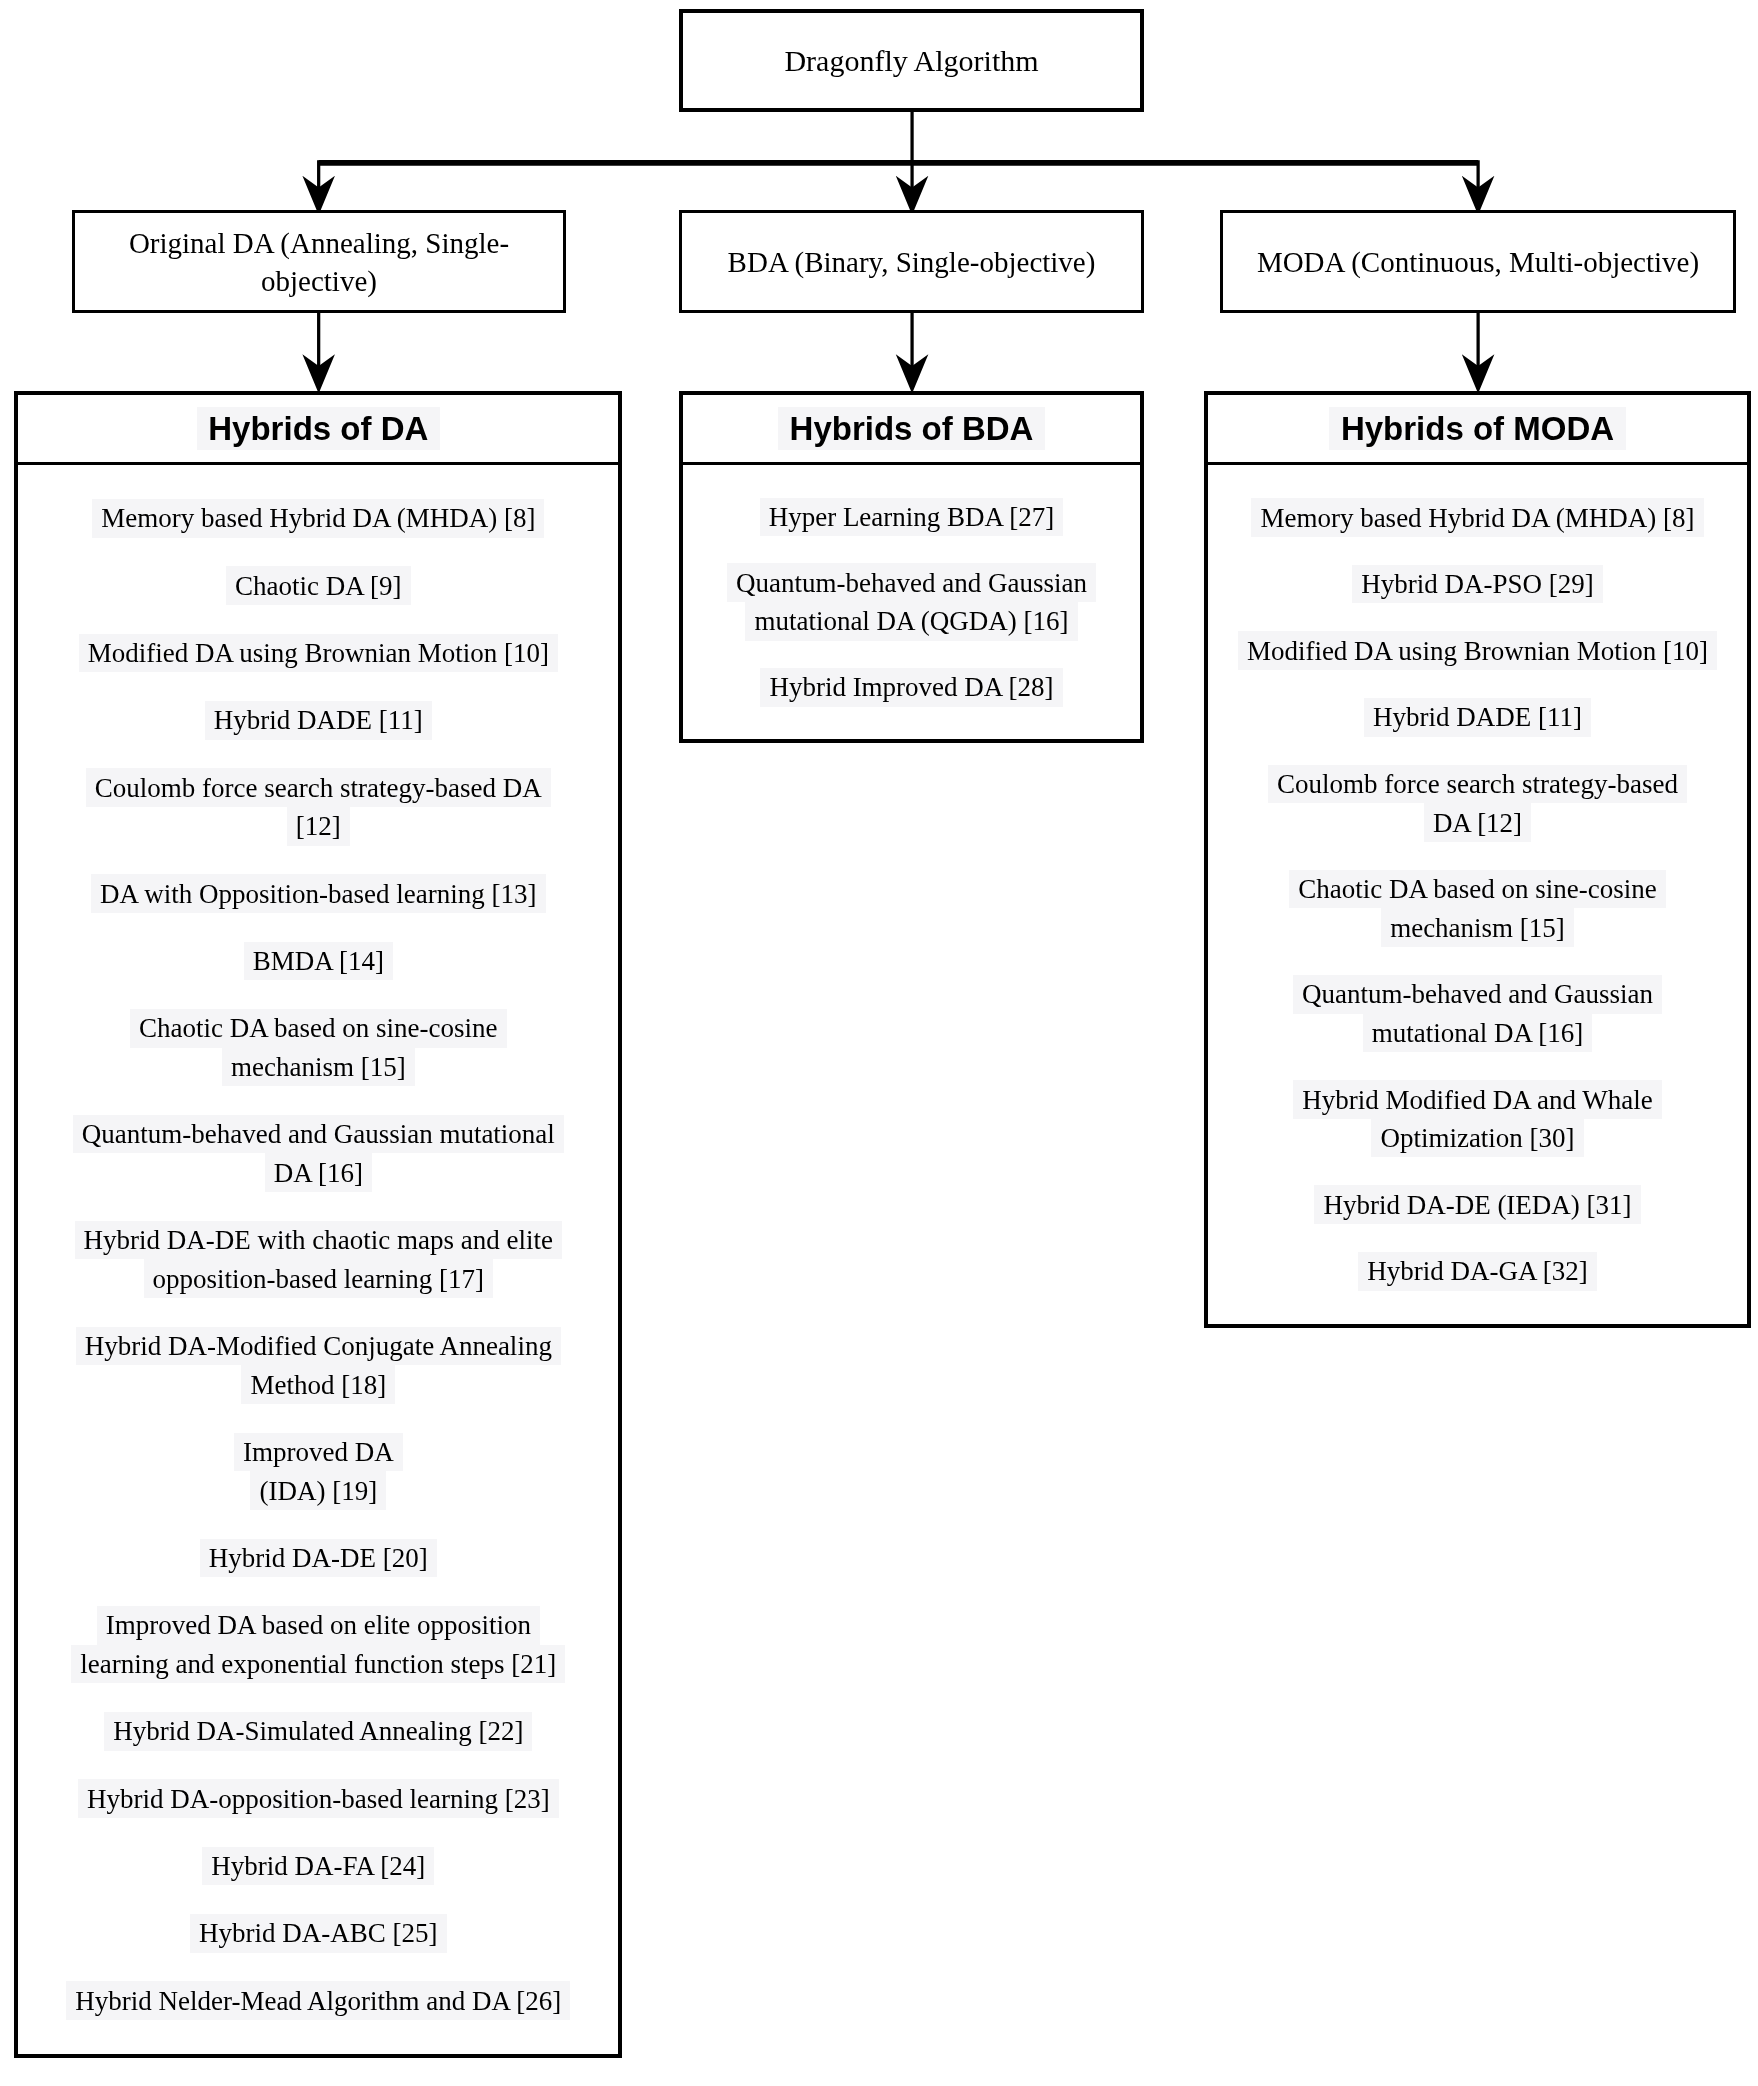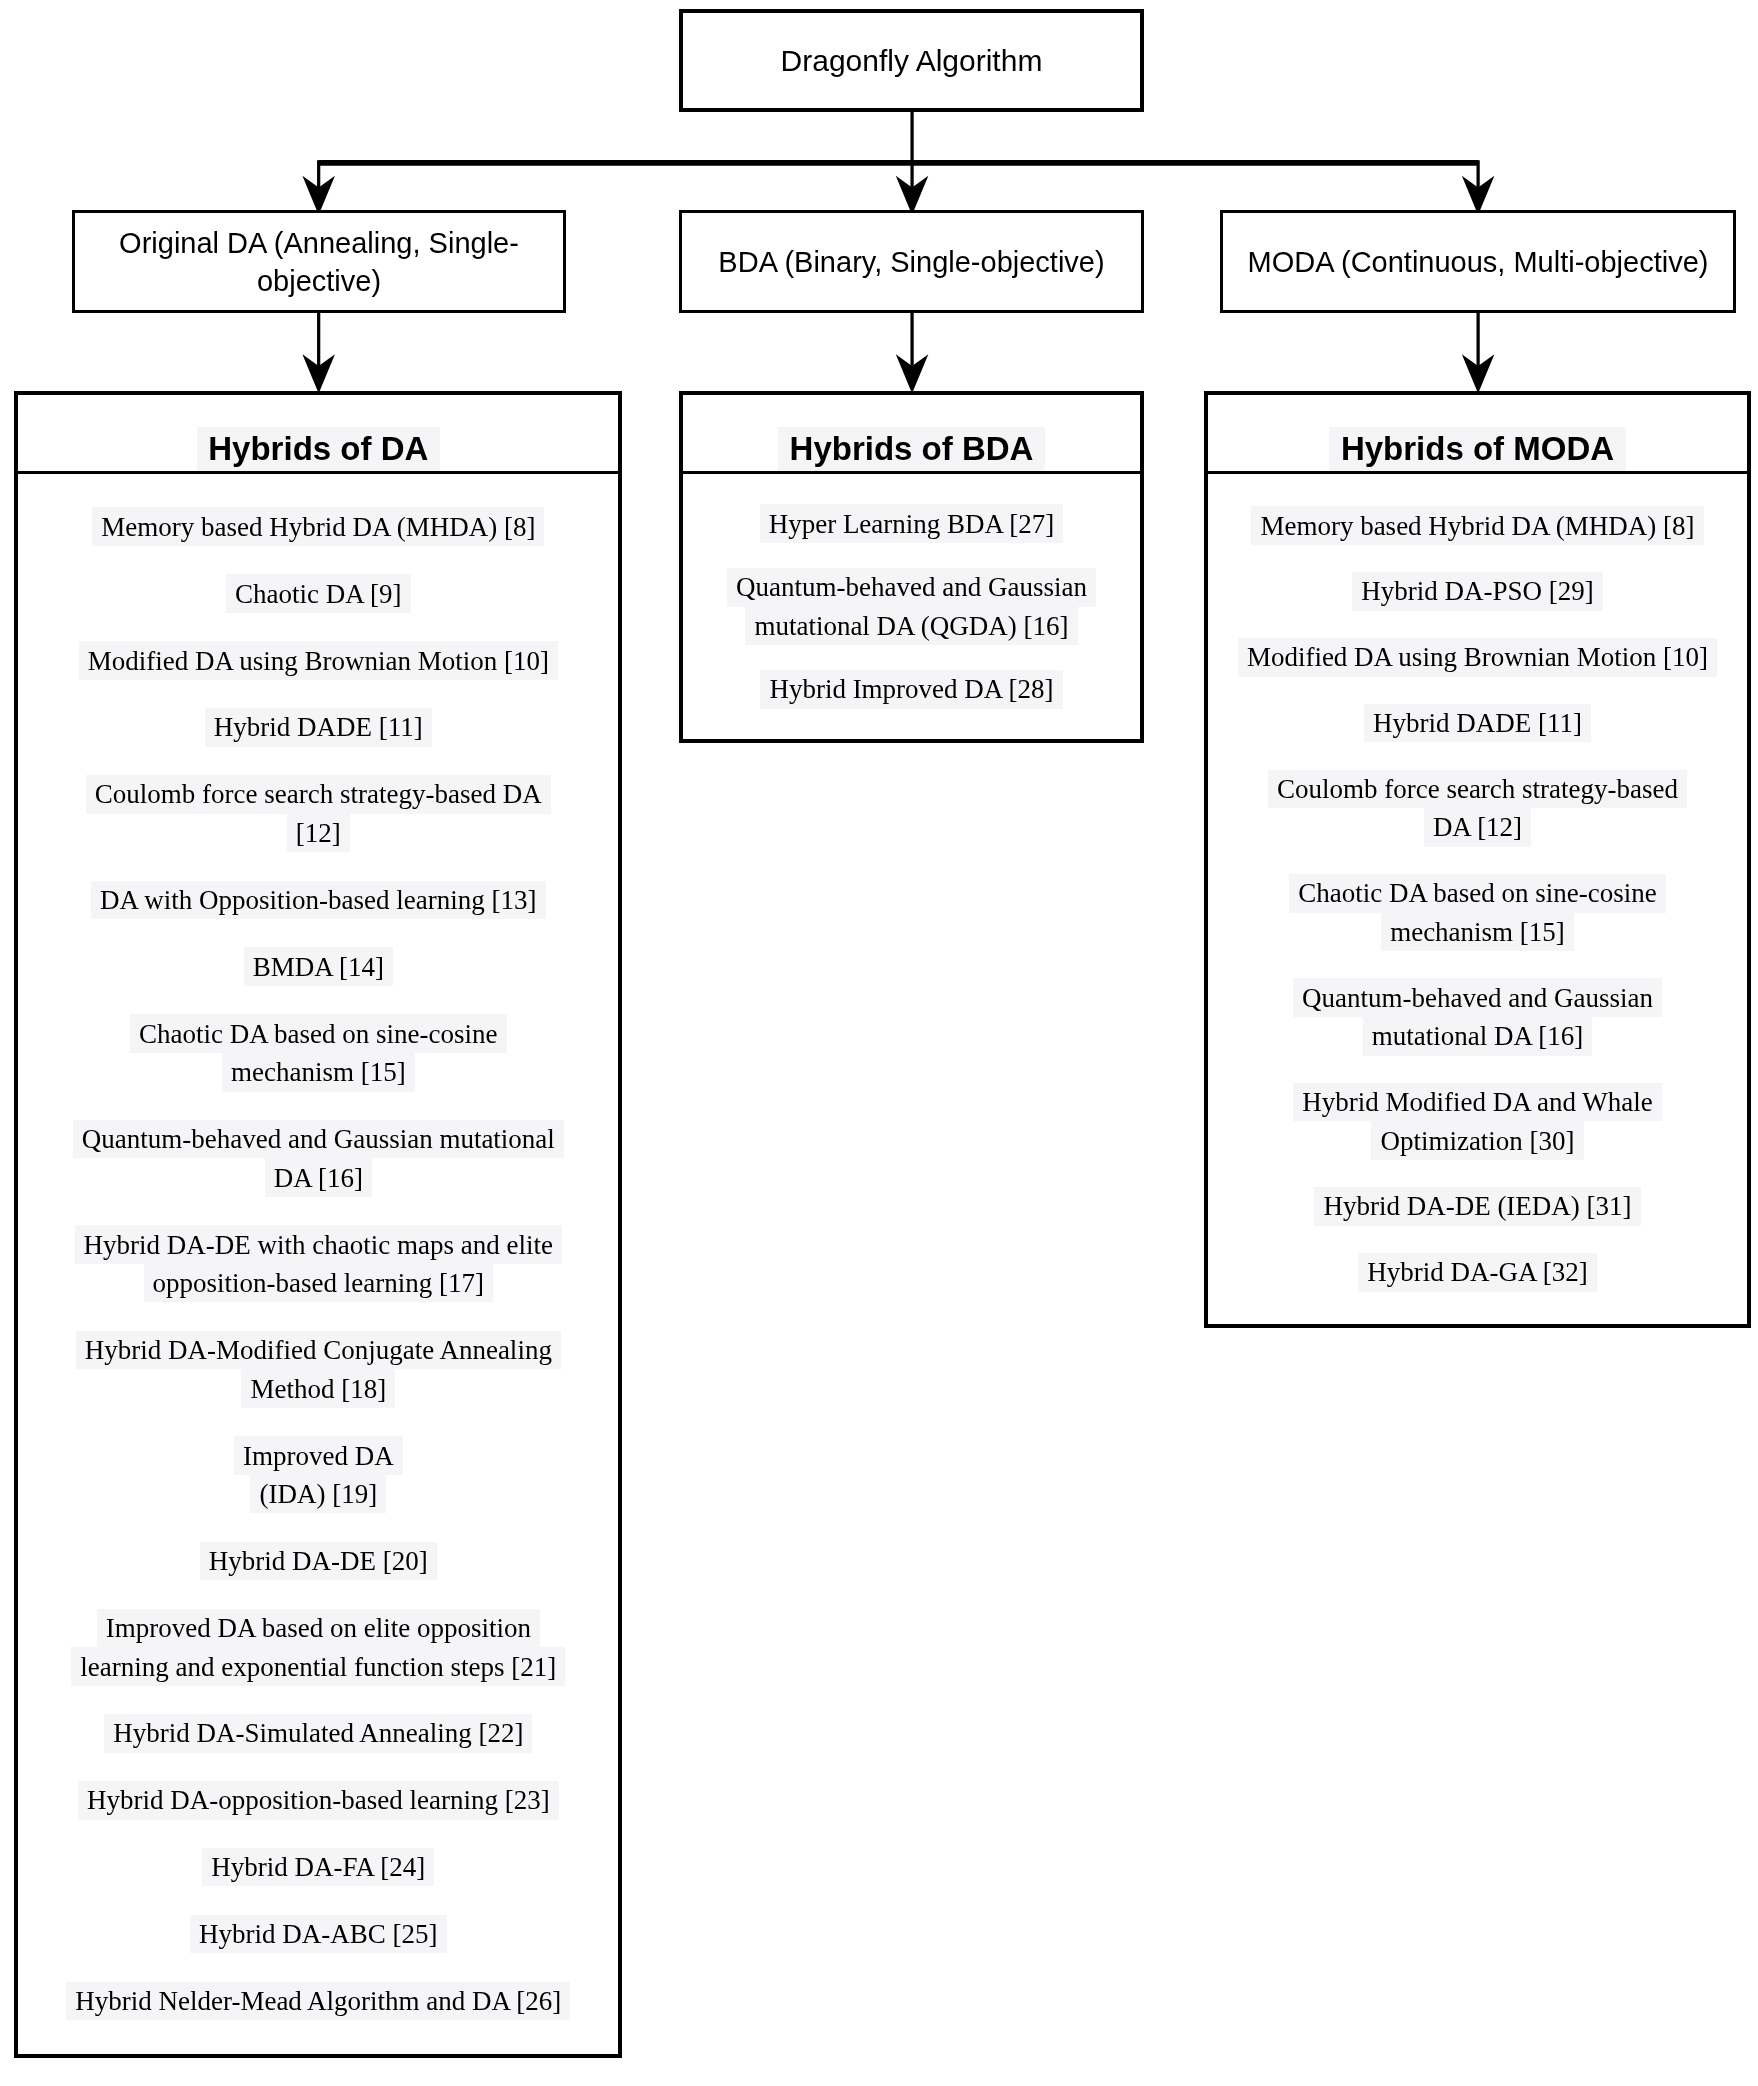--- a/index.html
+++ b/index.html
@@ -20,20 +20,21 @@
   .box {
     position: absolute;
     background: #ffffff;
     border: 3.9px solid #000000;
   }
   .node {
     display: flex;
     align-items: center;
     justify-content: center;
     text-align: center;
+    font-family: Liberation Serif, serif;
   }
   #top-box {
     left: 679px; top: 9px; width: 465px; height: 103px;
     border-width: 4.6px;
     font-size: 30px;
   }
   .branch-box {
     top: 210px; height: 103px;
     font-size: 29px;
     line-height: 38px;
@@ -47,28 +48,27 @@
     top: 391px;
     display: flex;
     flex-direction: column;
     border-width: 4.6px;
   }
   #list-left  { left: 14.3px;   width: 608px; height: 1667px; }
   #list-mid   { left: 679px; width: 465px; height: 352px;  }
   #list-right { left: 1204px; width: 547px; height: 937px; }
 
   .list-header {
-    height: 47px;
+    height: 70px;
     border-bottom: 3.9px solid #000000;
     display: flex;
     align-items: center;
     justify-content: center;
     font-weight: bold;
     font-size: 33px;
-    margin-top: 32px;
   }
   .list-body {
     flex: 1;
     display: flex;
     flex-direction: column;
     justify-content: space-evenly;
     padding: 5.2px 0;
     font-size: 27px;
     line-height: 36px;
   }

